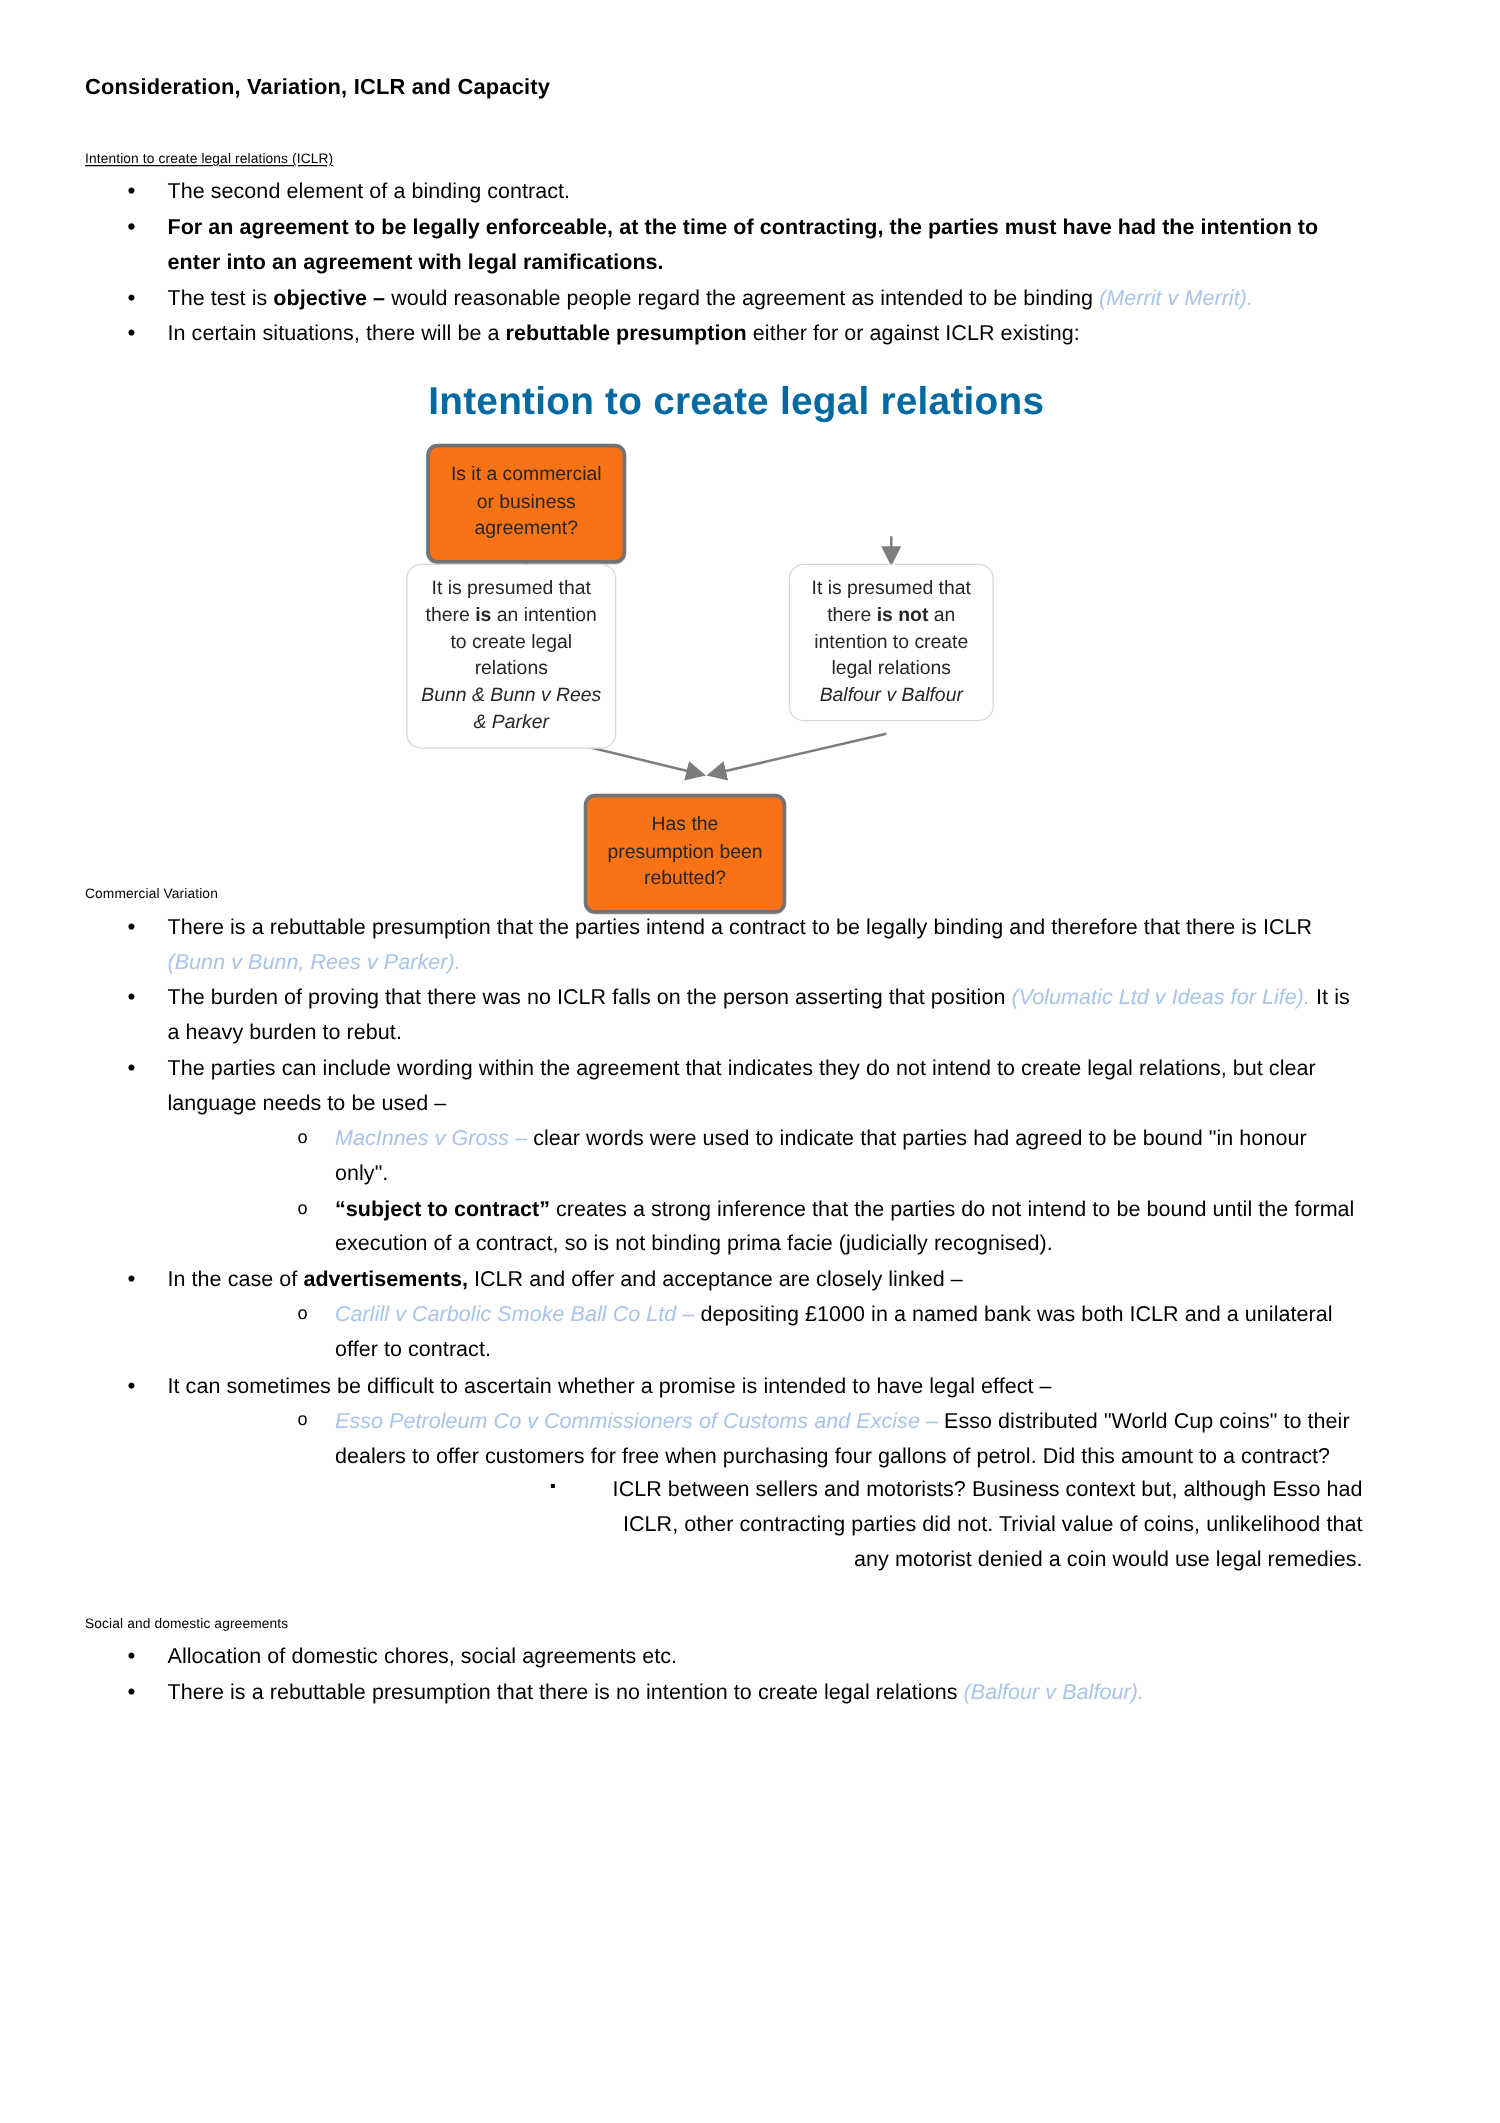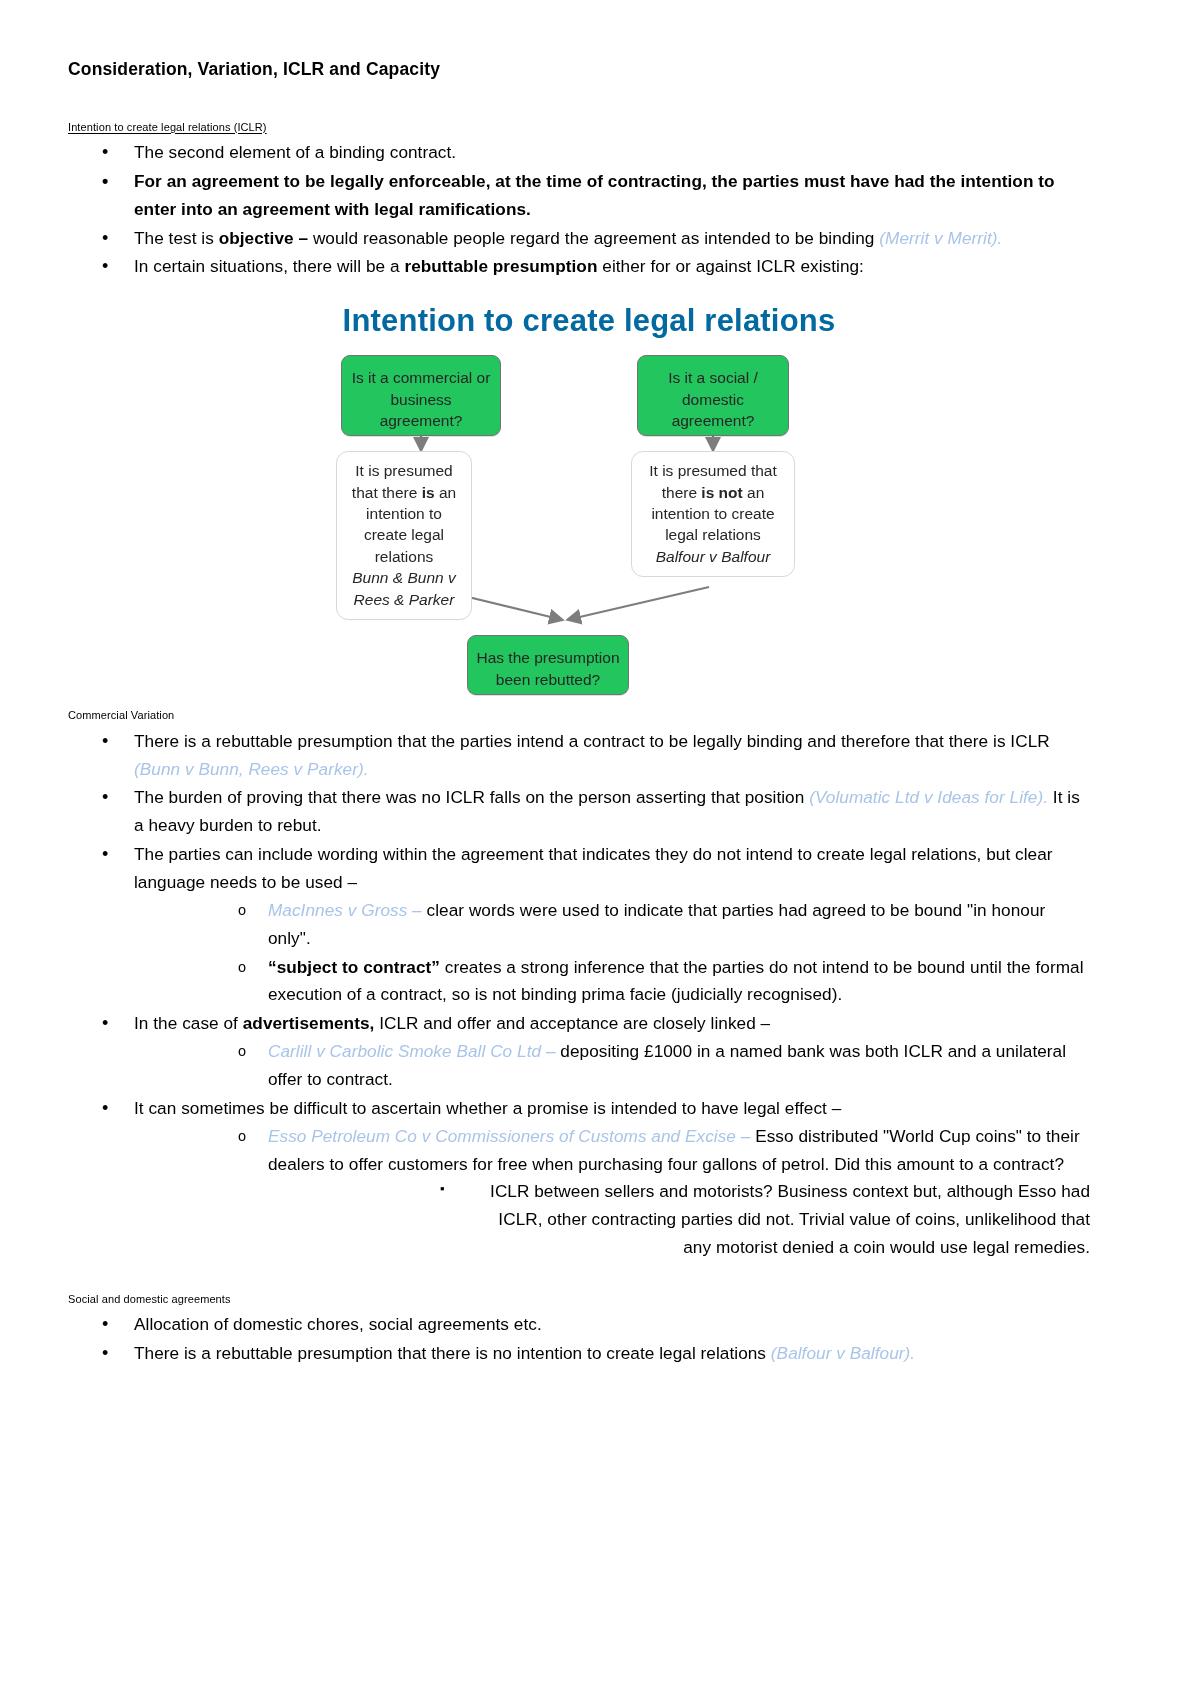--- a/index.html
+++ b/index.html
@@ -119,37 +119,37 @@
   }
   .node {
     position: absolute;
     box-sizing: border-box;
     text-align: center;
     font-size: 15.5px;
     line-height: 1.38;
     color: #262626;
   }
   .node.teal {
-    background: #22c55e;
-    border: 1px solid #737373;
+    background: #f97316;
+    border: 3px solid #737373;
     border-radius: 9px;
-    padding: 11px 8px 4px 8px;
+    padding: 11px 8px 15px 8px;
     box-shadow: 0 1px 0 rgba(0,0,0,0.12);
   }
   .node.plain {
     background: #ffffff;
     border: 1px solid #d8d8d8;
     border-radius: 12px;
     padding: 8px 6px 9px 6px;
   }
   .node .ital { font-style: italic; }
 
   #node-commercial { left: 22px;  top: 0;   width: 160px; }
   #node-social     { left: 318px; top: 0;   width: 152px; }
-  #node-presumed-is     { left: 17px;  top: 96px; width: 136px; }
+  #node-presumed-is     { left: 6px;  top: 96px; width: 168px; }
   #node-presumed-isnot  { left: 312px; top: 96px; width: 164px; }
   #node-rebutted   { left: 148px; top: 280px; width: 162px; }
 
   .arrow-svg {
     position: absolute;
     left: 0; top: 0;
     width: 520px;
     height: 320px;
     overflow: visible;
   }
@@ -194,21 +194,20 @@
 
         <line x1="394" y1="74" x2="394" y2="92" stroke="#7d7d7d" stroke-width="2" marker-end="url(#ah)"></line>
 
         <line x1="108" y1="232" x2="240" y2="264" stroke="#7d7d7d" stroke-width="2" marker-end="url(#ah)"></line>
 
         <line x1="390" y1="232" x2="252" y2="264" stroke="#7d7d7d" stroke-width="2" marker-end="url(#ah)"></line>
       </svg>
 
       <div class="node teal" id="node-commercial">Is it a commercial or business agreement?</div>
 
-      <div class="node teal" id="node-social">Is it a social / domestic agreement?</div>
 
       <div class="node plain" id="node-presumed-is">
         <span>It is presumed that there </span><span class="b">is</span><span> an intention to create legal relations</span><br>
         <span class="ital">Bunn &amp; Bunn v Rees &amp; Parker</span>
       </div>
 
       <div class="node plain" id="node-presumed-isnot">
         <span>It is presumed that there </span><span class="b">is not</span><span> an intention to create legal relations</span><br>
         <span class="ital">Balfour v Balfour</span>
       </div>

